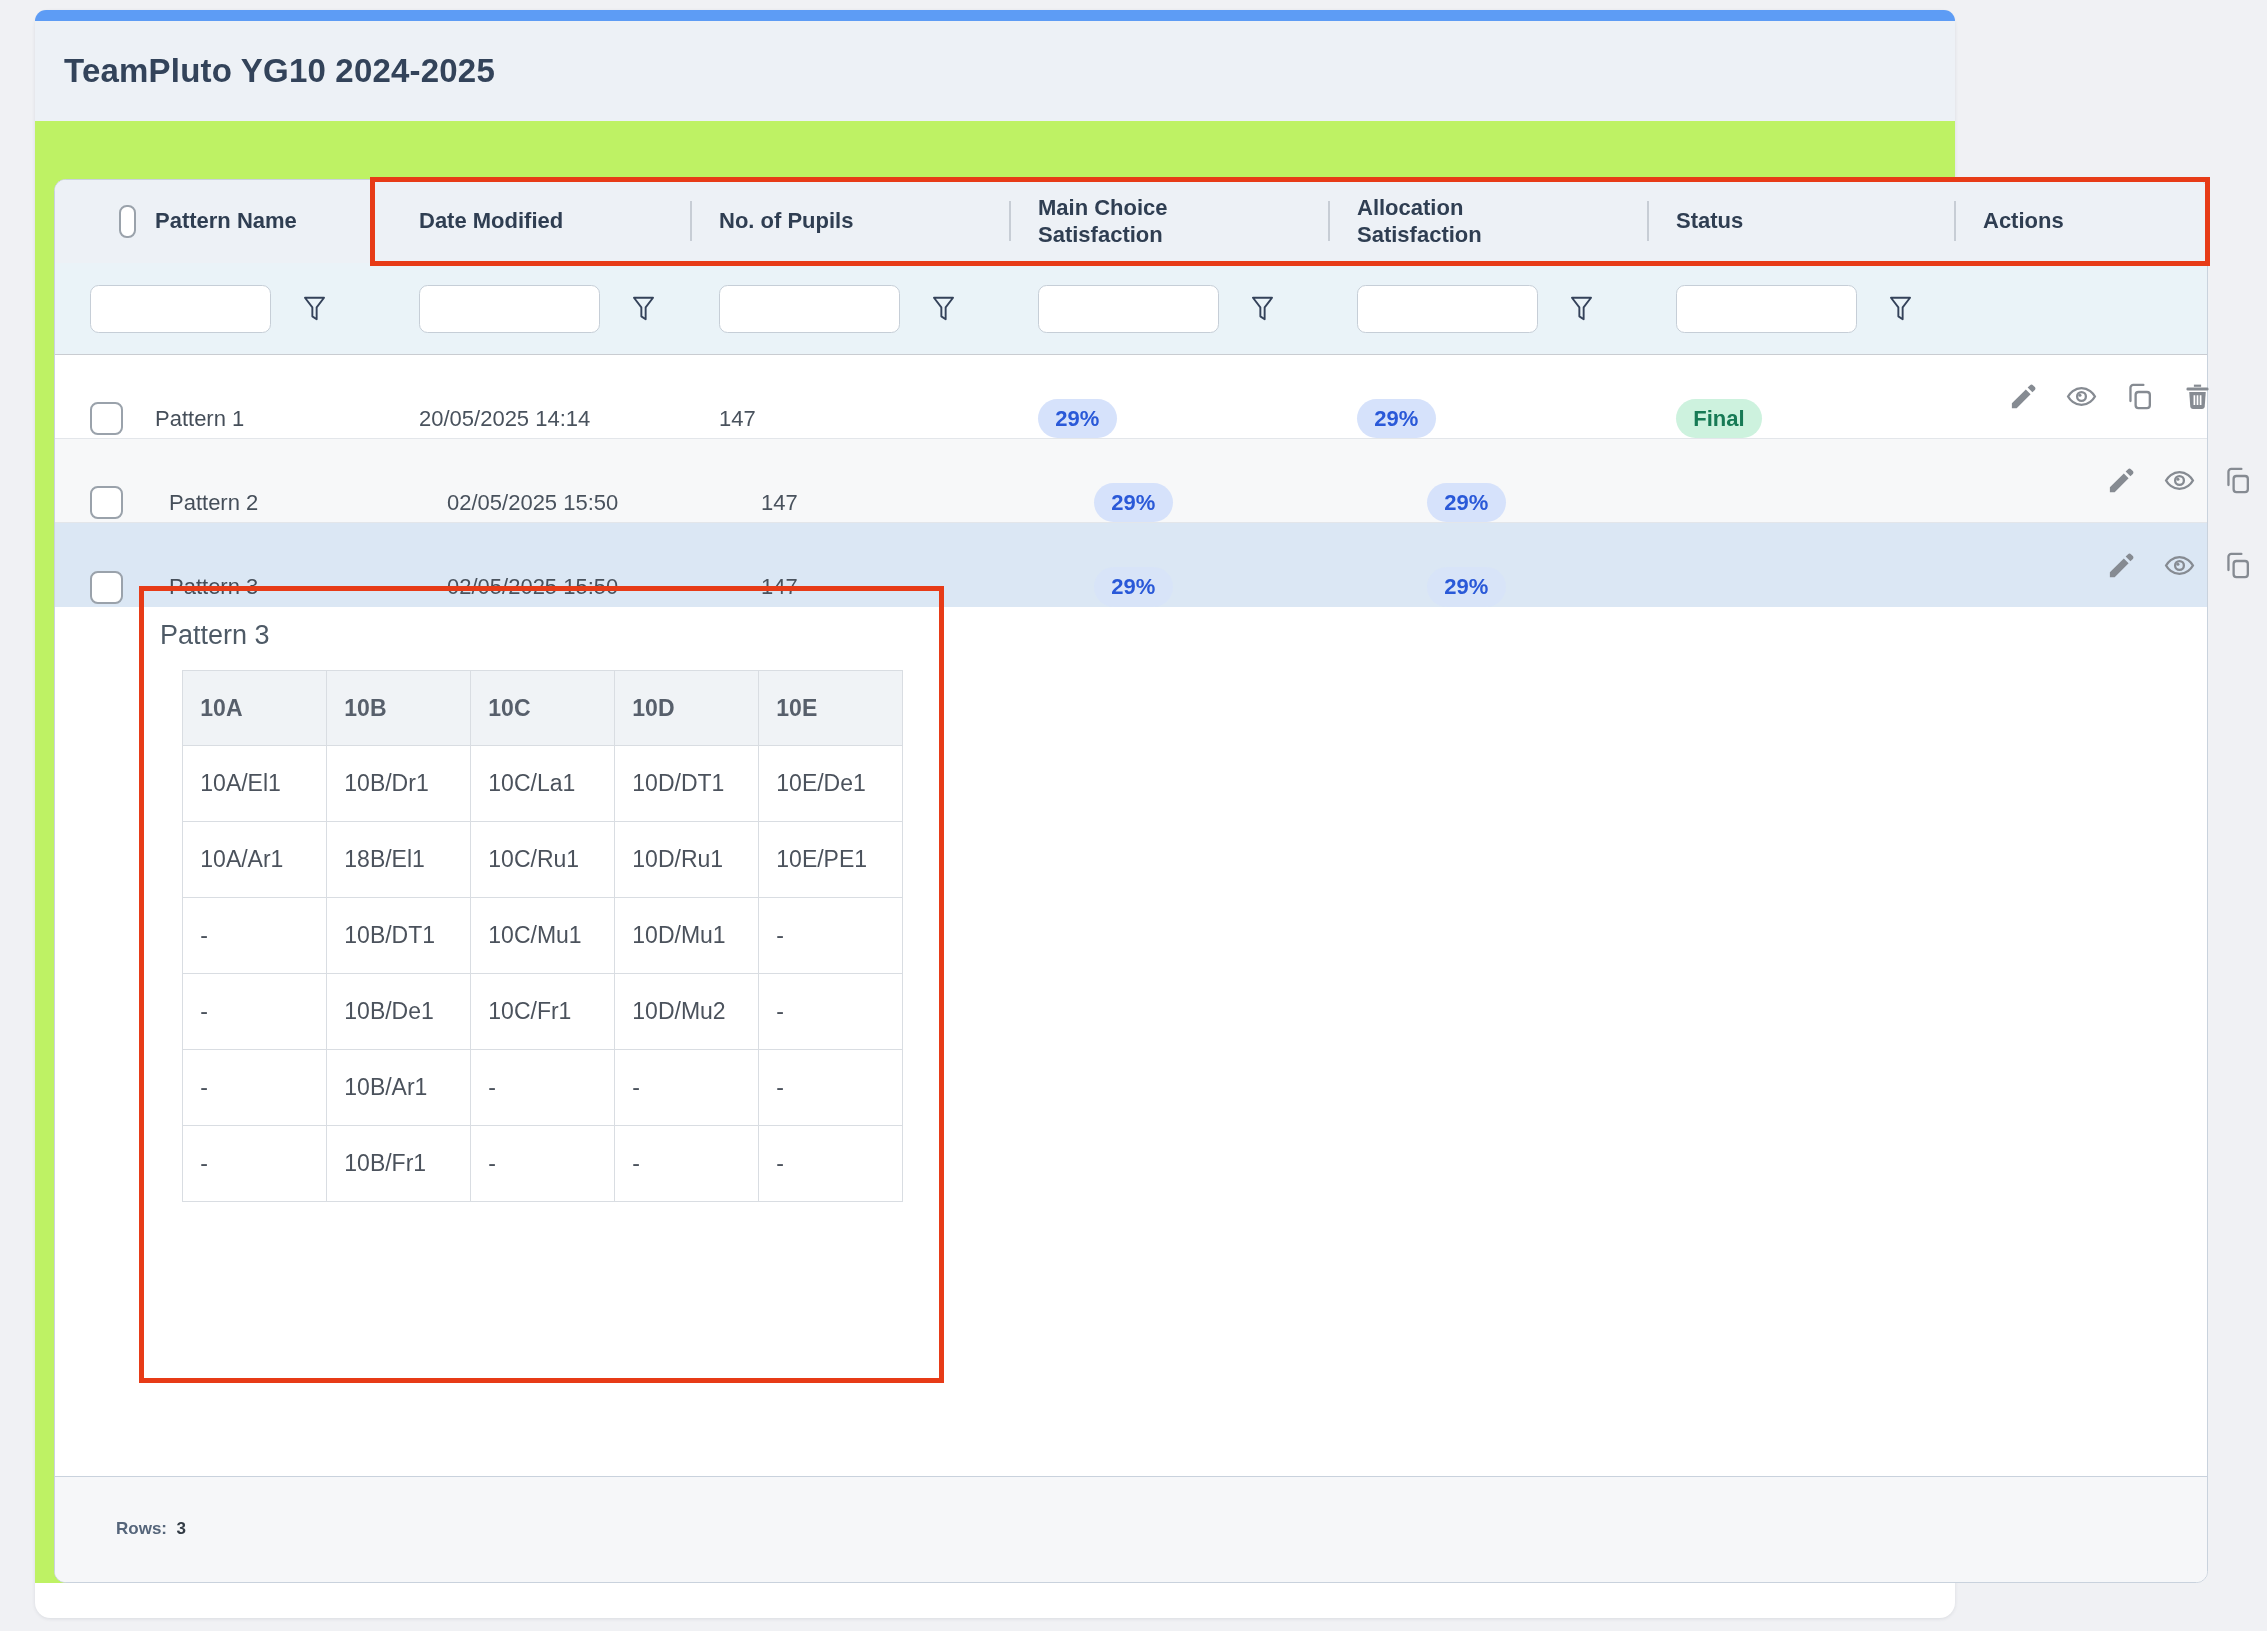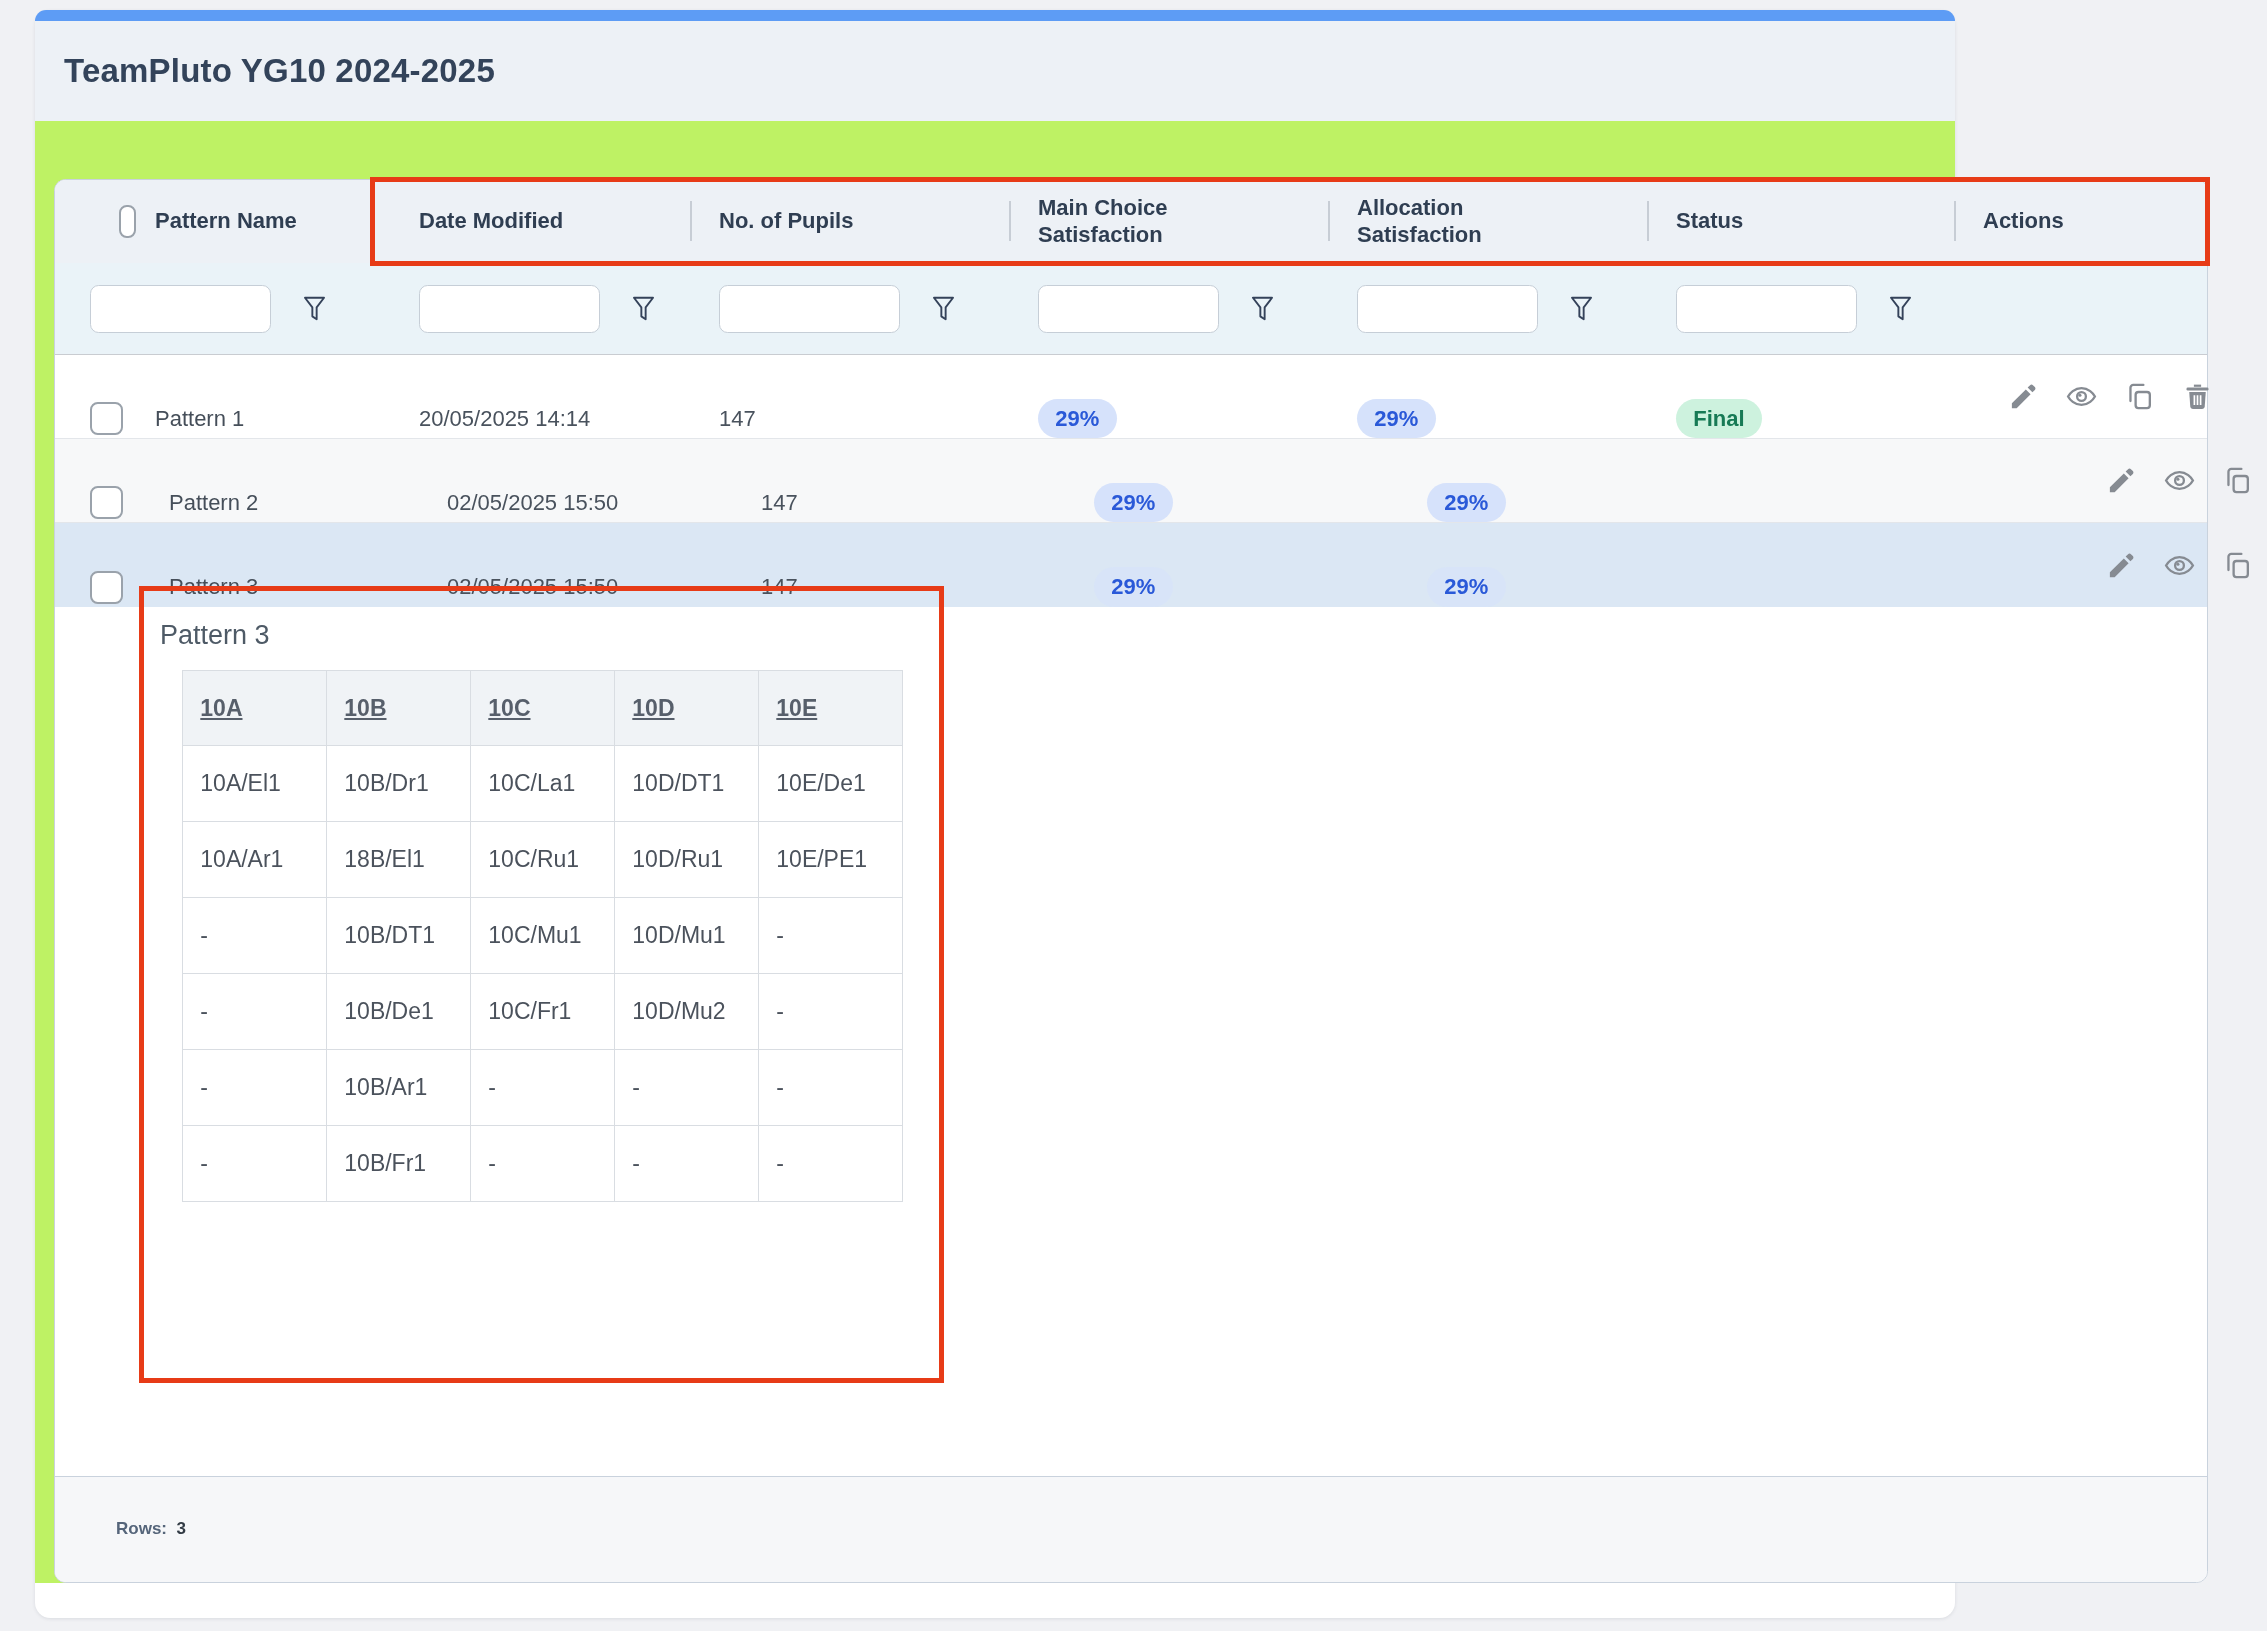--- a/index.html
+++ b/index.html
@@ -46,21 +46,21 @@
   .pill.final { background:#cdf2de; color:#177a55; }
   .actions { display:flex; gap:27px; align-items:center; padding-left:54px; }
   .aicon { width:31px; height:31px; display:inline-flex; cursor:pointer; }
 
   
   .expanded { position:relative; background:#ffffff; min-height:869px; }
   .expanded-title { position:relative; z-index:3; padding:13.4px 0 0 105px; font-size:27px; color:#4e5a66; }
   .subtable { position:relative; z-index:3; margin:19px 0 0 127px; border-collapse:collapse; }
   .subtable th, .subtable td { border:1px solid #d9dde2; width:144px; height:76px;
                                text-align:left; padding-left:17.3px; font-size:23px; }
-  .subtable th { background:#f0f3f6; color:#575f6b; font-weight:700; height:75px;text-decoration:underline; }
+  .subtable th { background:#f0f3f6; color:#575f6b; font-weight:700; height:75px; }
   .subtable td { color:#4b525c; background:#ffffff; }
 
   
   .annotation { position:absolute; border:5.8px solid #e73b17; z-index:5; pointer-events:none; }
   .annotation.box-header { left:315px; right:-2.9px; top:-2.9px; height:89px; }
   .annotation.box-expanded { left:84px; top:-21px; width:805px; height:797px; }
 
   .tfoot { height:106px; background:#f6f7f9; border-top:1px solid #c9d2dd; border-radius:0 0 10.6px 10.6px;
            display:flex; align-items:center; padding-left:61px; font-size:17px; font-weight:600; }
   .tfoot .lbl { color:#55657a; margin-right:9.6px; }

